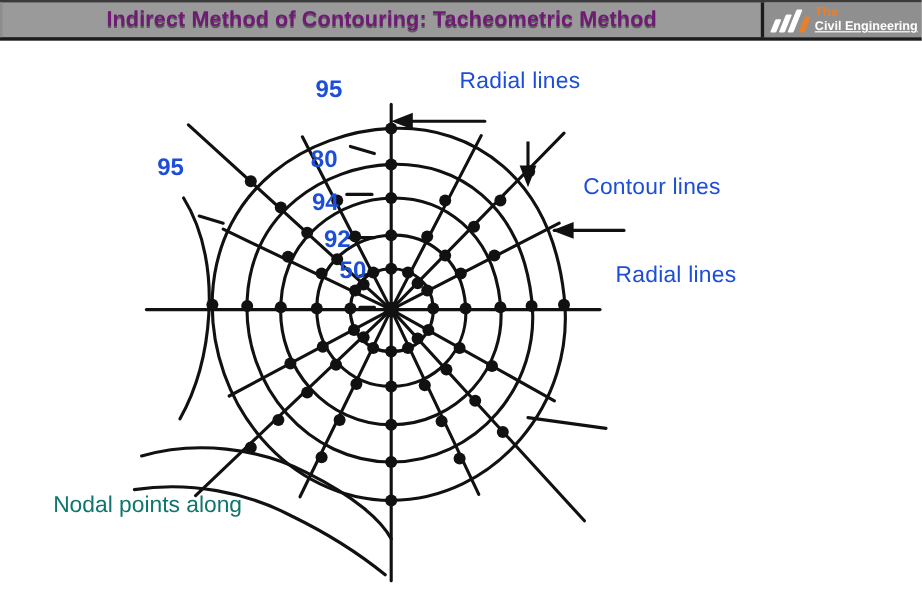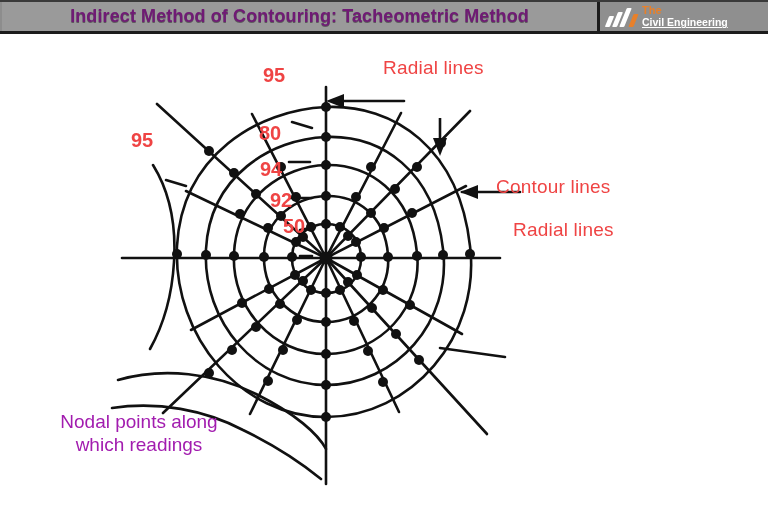--- a/index.html
+++ b/index.html
@@ -27,21 +27,21 @@
   }
   #title-text{
     color:#701a75;
     font-size:18px;
     font-weight:bold;
     letter-spacing:.1px;
     text-shadow:0 1px 0 #5d5d5d;
     white-space:nowrap;
   }
   #logo-cell{
-    width:168px;
+    width:131px;
     background:#8f8f8f;
     display:flex;align-items:center;
     padding-left:6px;
     box-sizing:border-box;
     position:relative;
   }
   .logo-slashes{
     display:inline-block;width:34px;height:22px;position:relative;flex:0 0 auto;
   }
   .logo-slashes i{
@@ -58,29 +58,29 @@
 
   
   #stage{
     position:absolute;left:0;top:34px;width:768px;height:475px;
     background:#ffffff;
   }
   #diagram{position:absolute;left:0;top:0;}
 
   .lbl{
     position:absolute;
-    color:#ef4444;
+    color:#1d4ed8;
     font-family:"Liberation Sans", sans-serif;
     white-space:nowrap;
   }
   .big-lbl{font-size:19px;font-weight:500;letter-spacing:.2px;}
   .num-lbl{font-size:20px;font-weight:bold;}
   #caption{
-    position:absolute;left:24px;top:376px;width:230px;
-    text-align:center;font-size:19px;color:#a21caf;line-height:1.22;
+    position:absolute;left:8px;top:376px;width:230px;
+    text-align:center;font-size:19px;color:#0f766e;line-height:1.22;
   }
 </style>
 </head>
 <body>
 
 <div id="header">
   <div id="title-cell">
     <span id="title-text">Indirect Method of Contouring: Tacheometric Method</span>
   </div>
   <div id="logo-cell">
@@ -260,23 +260,22 @@
   <span class="lbl num-lbl" style="left:259px;top:88px;">80</span>
 
   <span class="lbl num-lbl" style="left:260px;top:124px;">94</span>
 
   <span class="lbl num-lbl" style="left:270px;top:155px;">92</span>
 
   <span class="lbl num-lbl" style="left:283px;top:181px;">50</span>
 
   <span class="lbl big-lbl" style="left:383px;top:23px;">Radial lines</span>
 
-  <span class="lbl big-lbl" style="left:496px;top:112px;margin-top:30px;">Contour lines</span>
+  <span class="lbl big-lbl" style="left:486px;top:112px;">Contour lines</span>
 
   <span class="lbl big-lbl" style="left:513px;top:185px;">Radial lines</span>
 
 
   <div id="caption">
     <div>Nodal points along</div>
-    <div>which readings</div>
   </div>
 
 </div>
 
 </body></html>

